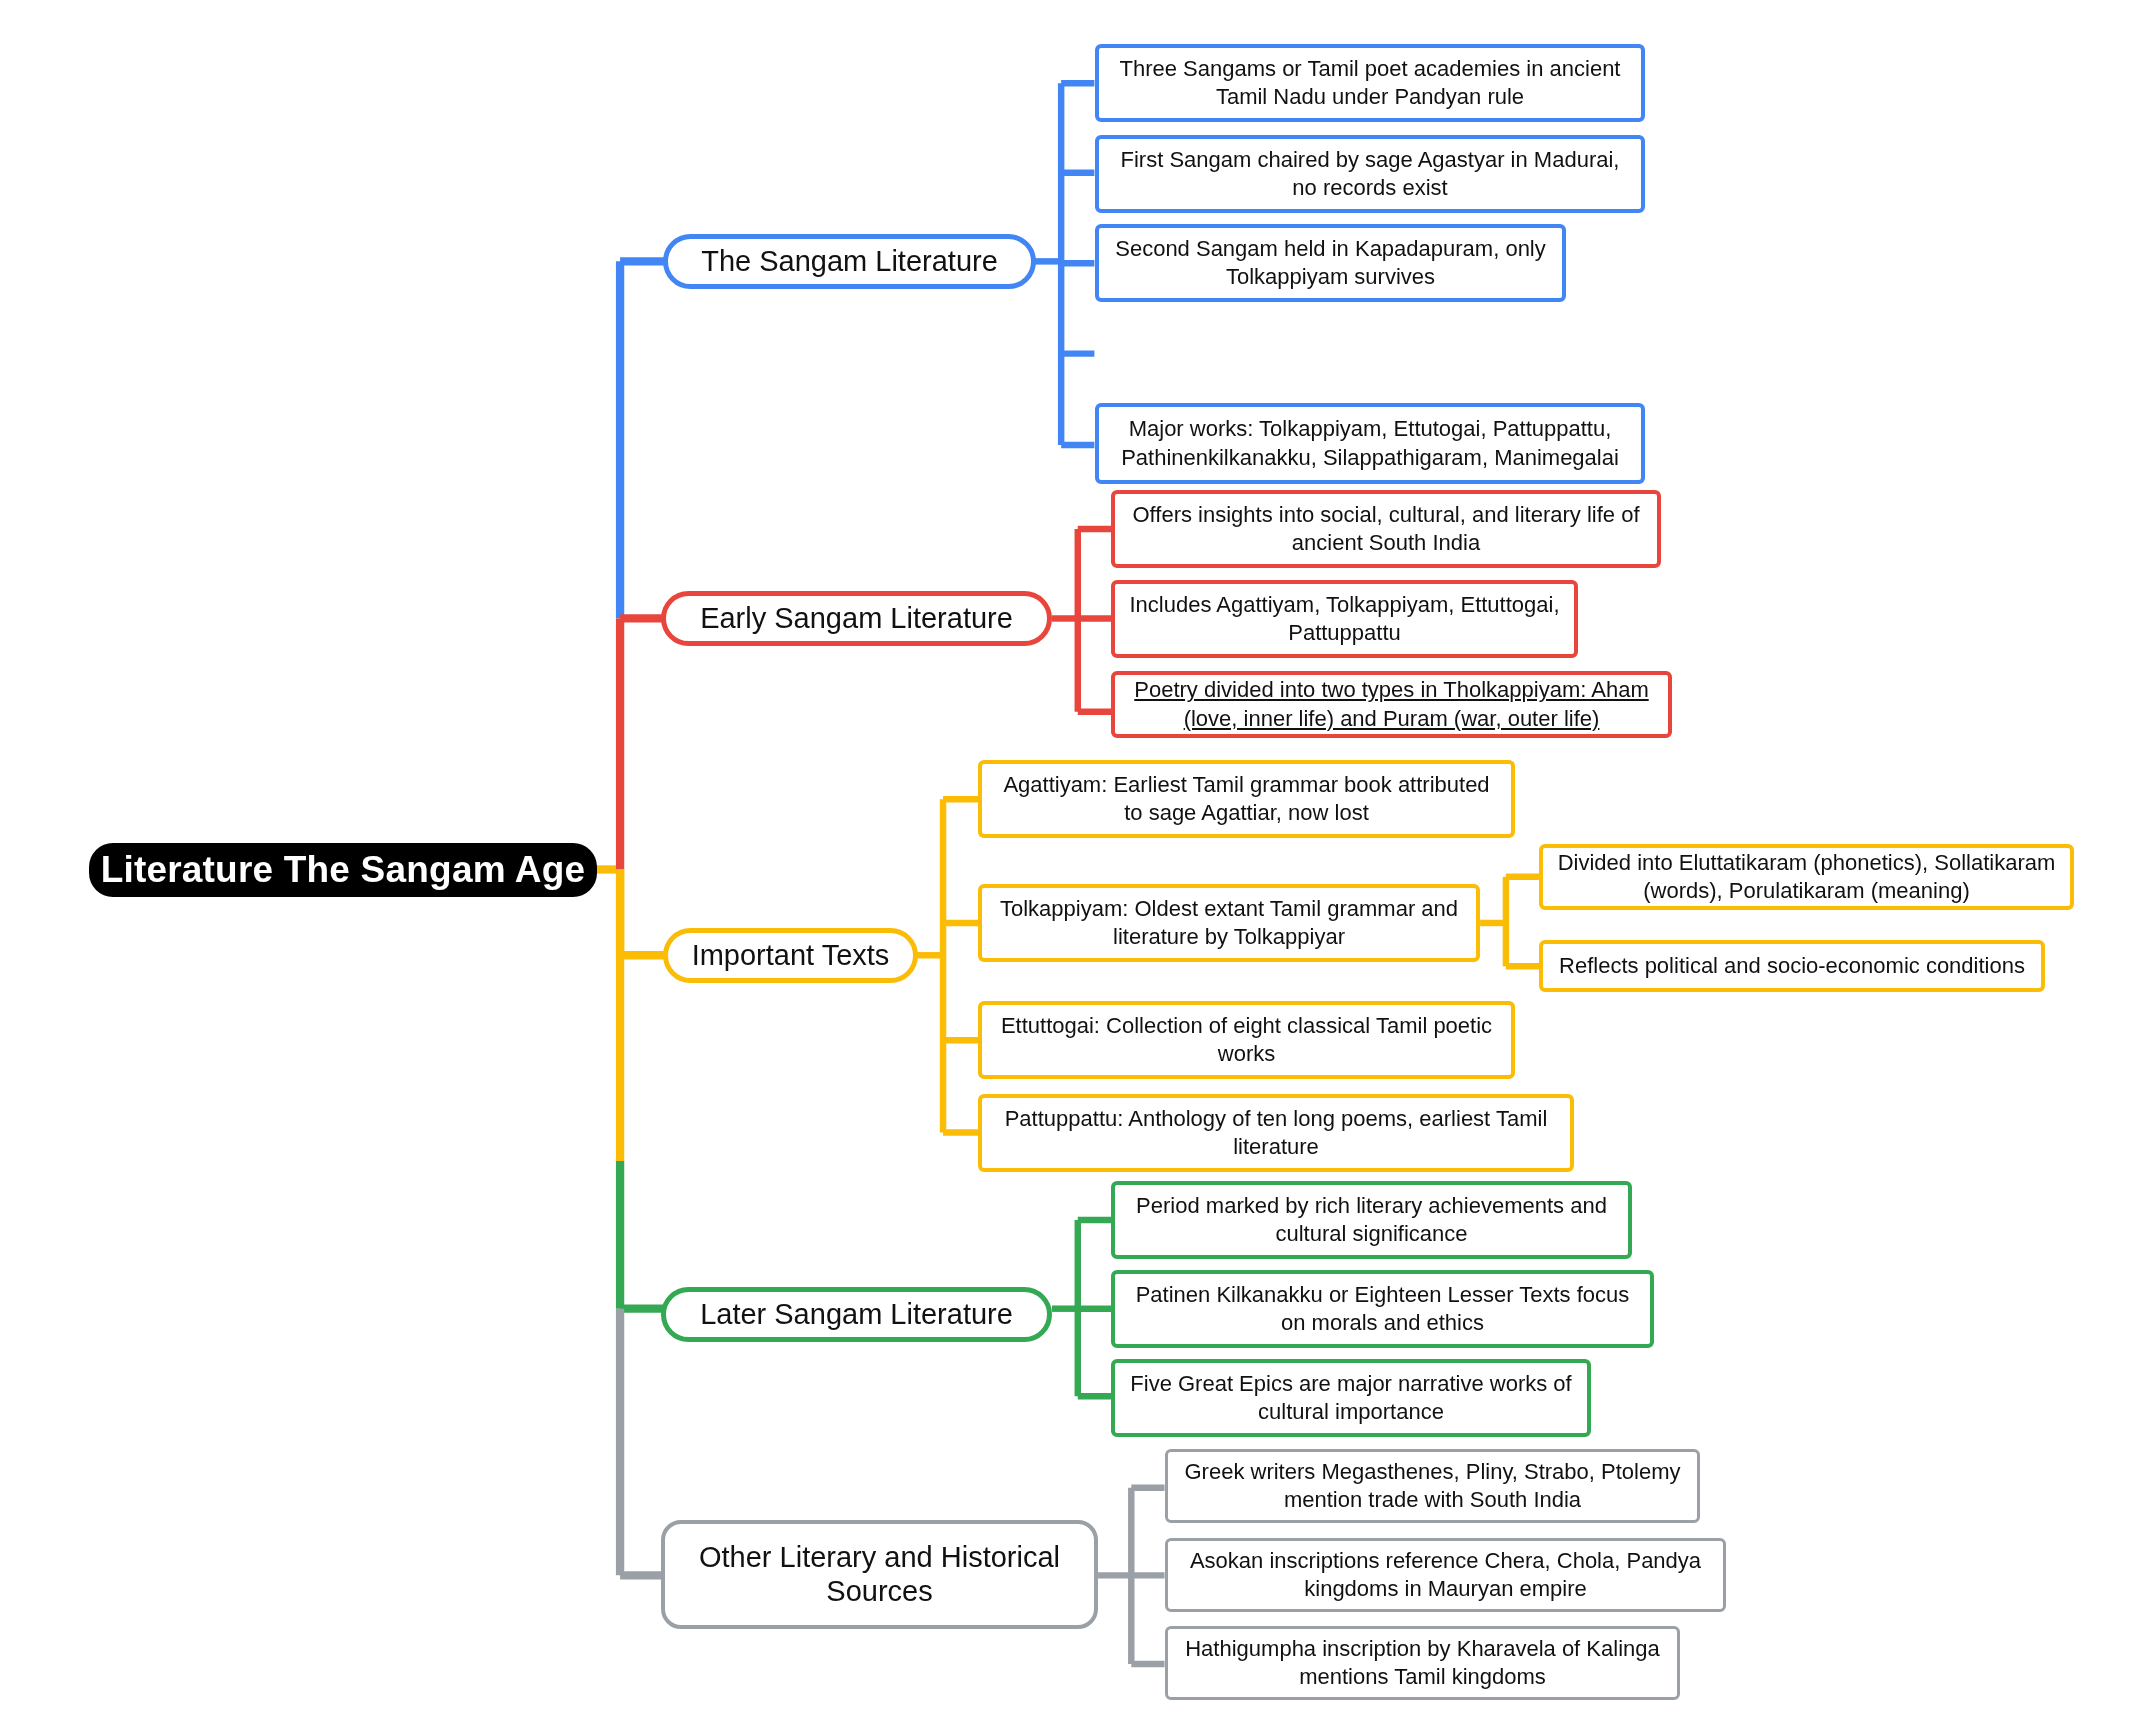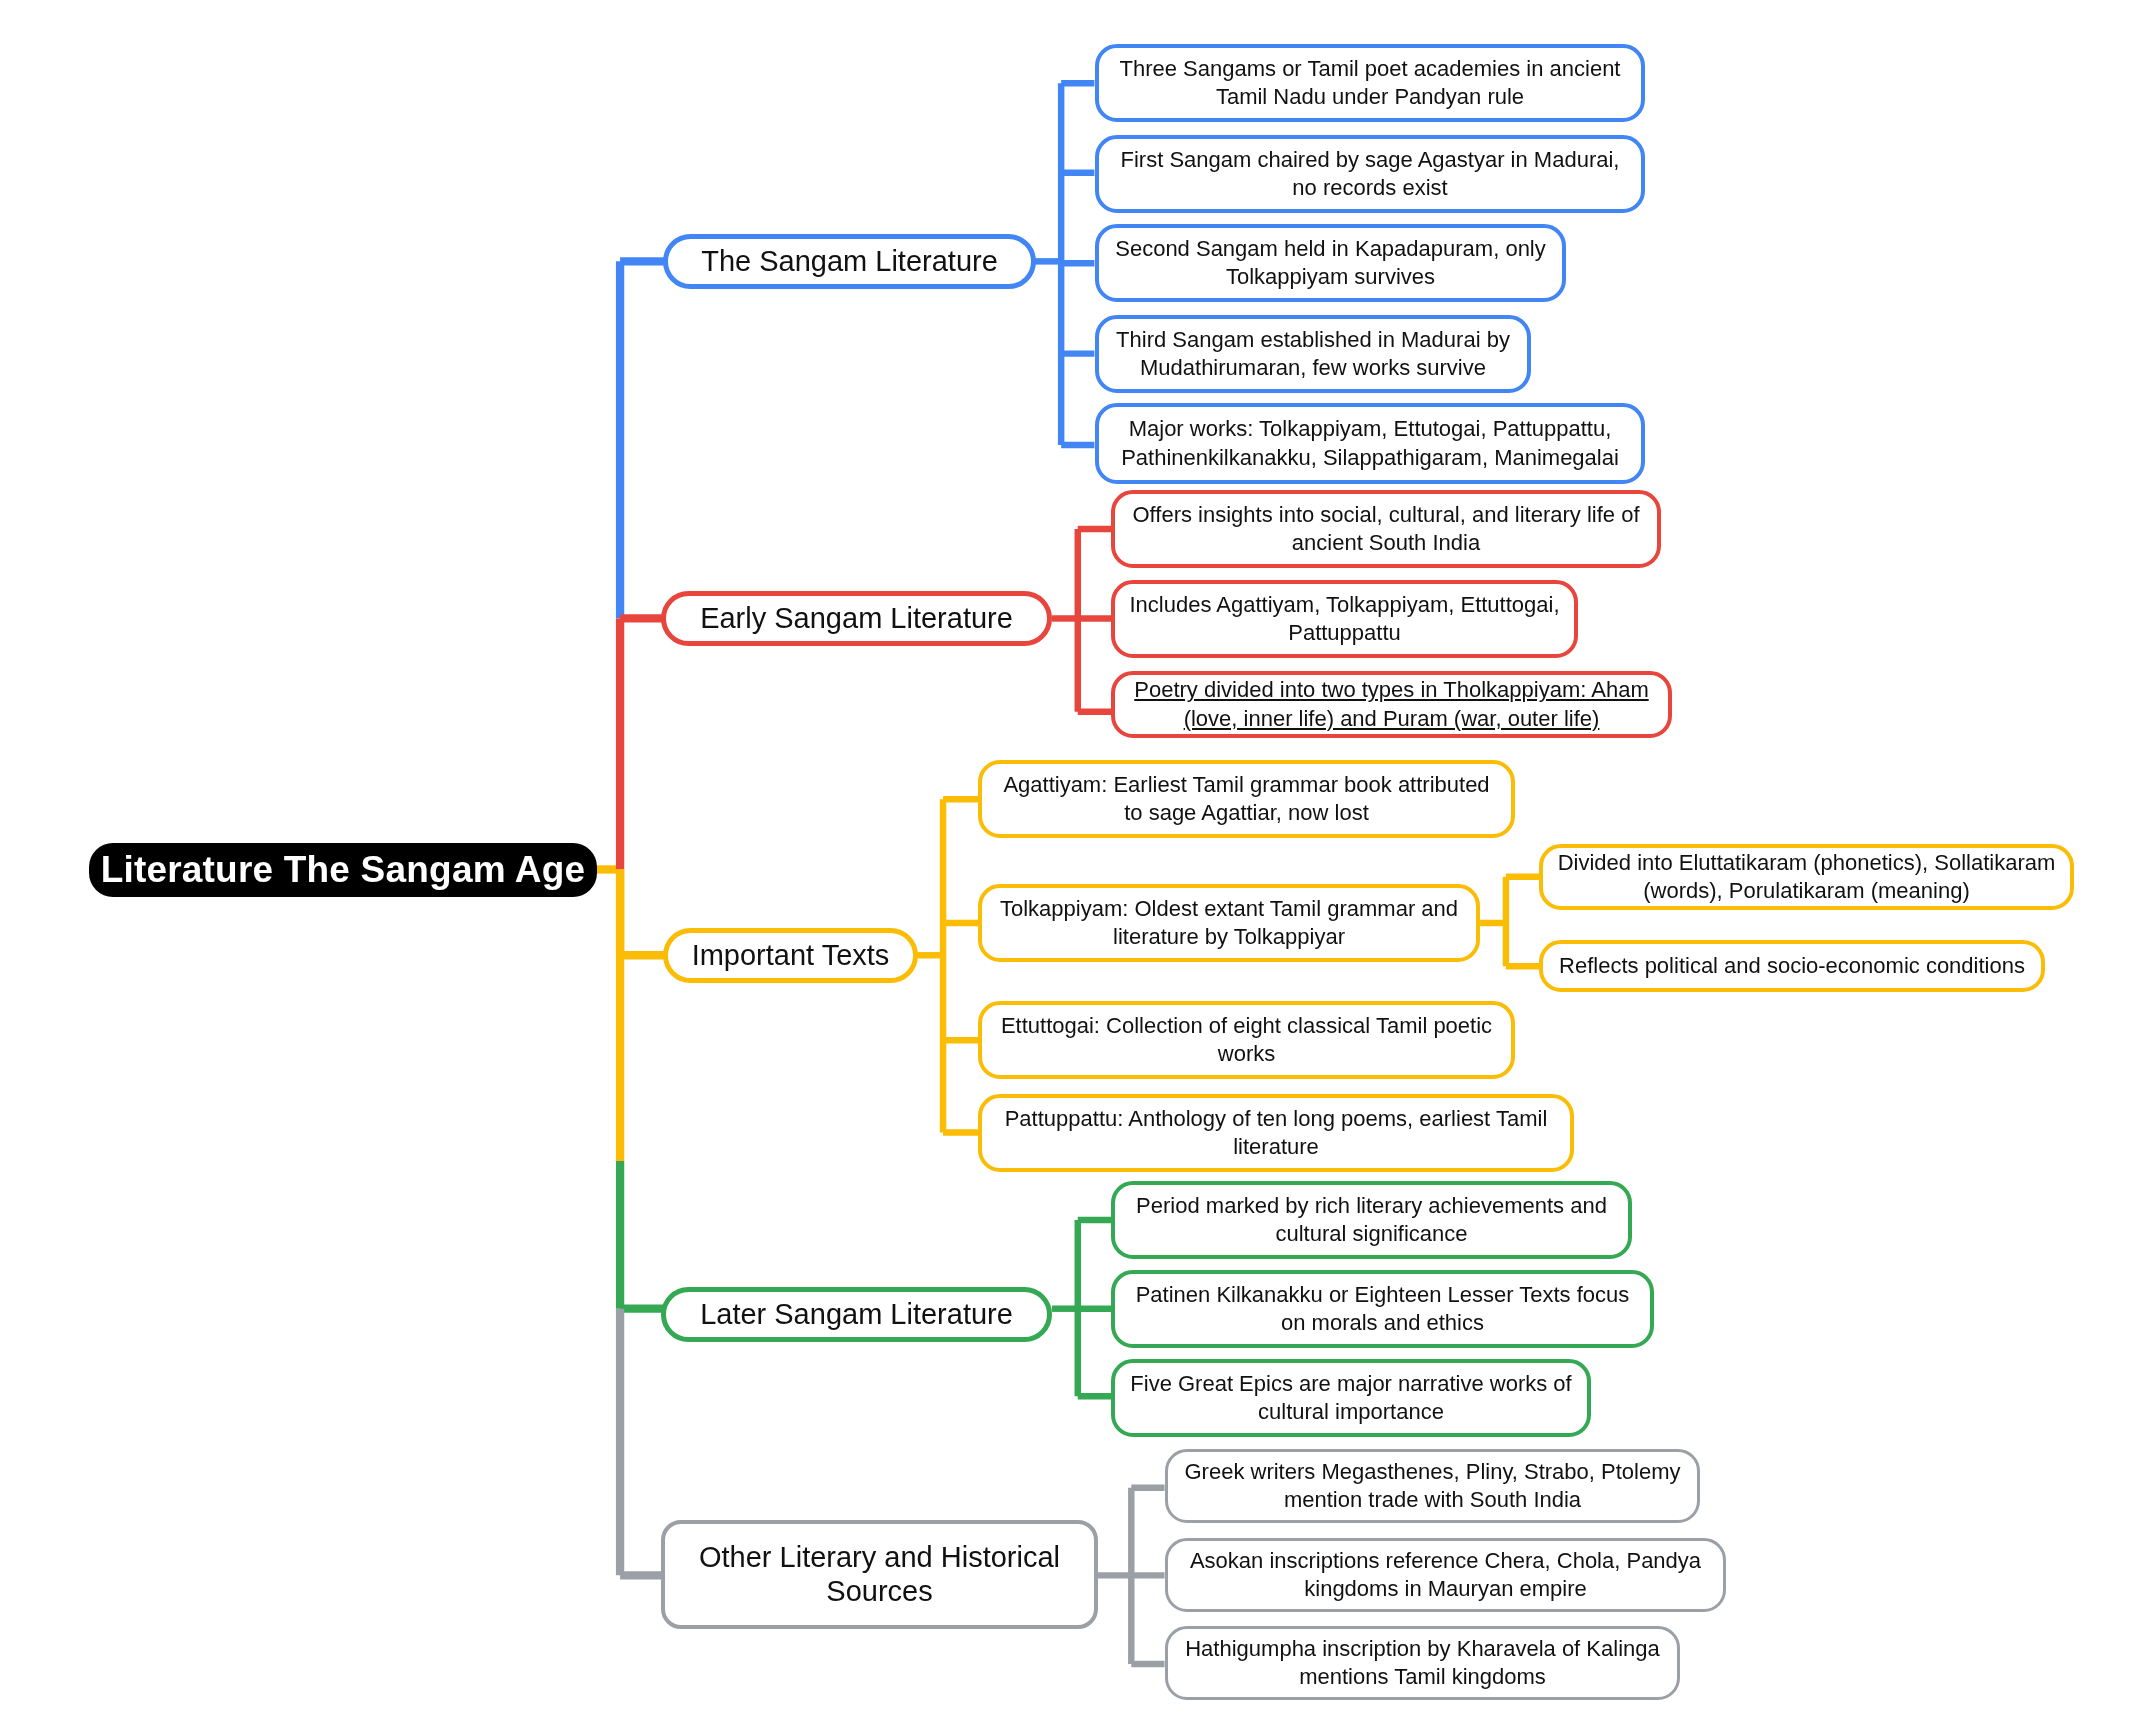--- a/index.html
+++ b/index.html
@@ -56,21 +56,21 @@
     font-size: 29px;
     line-height: 1.15;
     padding: 1.8px 14.8px;
   }
   
   .leaf-node {
     position: absolute;
     background: #ffffff;
     border-style: solid;
     border-width: 4.6px;
-    border-radius: 22px;
+    border-radius: 6px;
     display: flex;
     align-items: center;
     justify-content: center;
     text-align: center;
     box-sizing: border-box;
     color: #111111;
     font-size: 22px;
     line-height: 1.28;
     padding: 3.7px 11px;
   }
@@ -177,23 +177,20 @@
 
   <div class="leaf-node" style="left:1095px; top:44px; width:550px; height:78px; border-color:#4285F4;">
     <span>Three Sangams or Tamil poet academies in ancient Tamil Nadu under Pandyan rule</span>
   </div>
   <div class="leaf-node" style="left:1095px; top:135px; width:550px; height:78px; border-color:#4285F4;">
     <span>First Sangam chaired by sage Agastyar in Madurai, no records exist</span>
   </div>
   <div class="leaf-node" style="left:1095px; top:224px; width:471px; height:78px; border-color:#4285F4;">
     <span>Second Sangam held in Kapadapuram, only Tolkappiyam survives</span>
   </div>
-  <div class="leaf-node" style="left:1095px; top:315px; width:436px; height:78px; border-color:#4285F4;">
-    <span>Third Sangam established in Madurai by Mudathirumaran, few works survive</span>
-  </div>
   <div class="leaf-node" style="left:1095px; top:403px; width:550px; height:81px; border-color:#4285F4;">
     <span>Major works: Tolkappiyam, Ettutogai, Pattuppattu, Pathinenkilkanakku, Silappathigaram, Manimegalai</span>
   </div>
 
   <div class="branch-node" style="left:661px; top:591px; width:391px; height:55px; border-color:#E8453C;">
     <span>Early Sangam Literature</span>
   </div>
 
   <div class="leaf-node" style="left:1111px; top:490px; width:550px; height:78px; border-color:#E8453C;">
     <span>Offers insights into social, cultural, and literary life of ancient South India</span>

